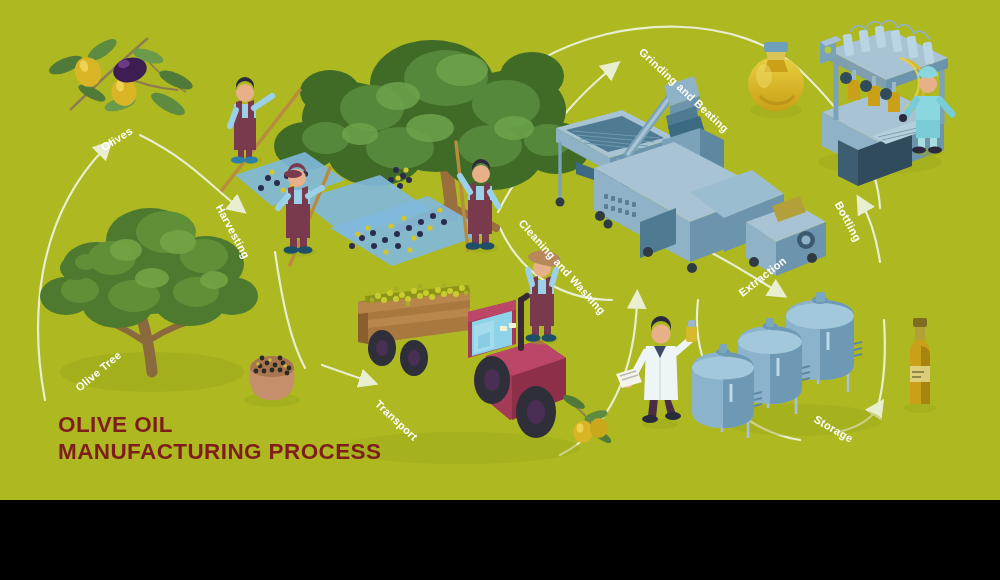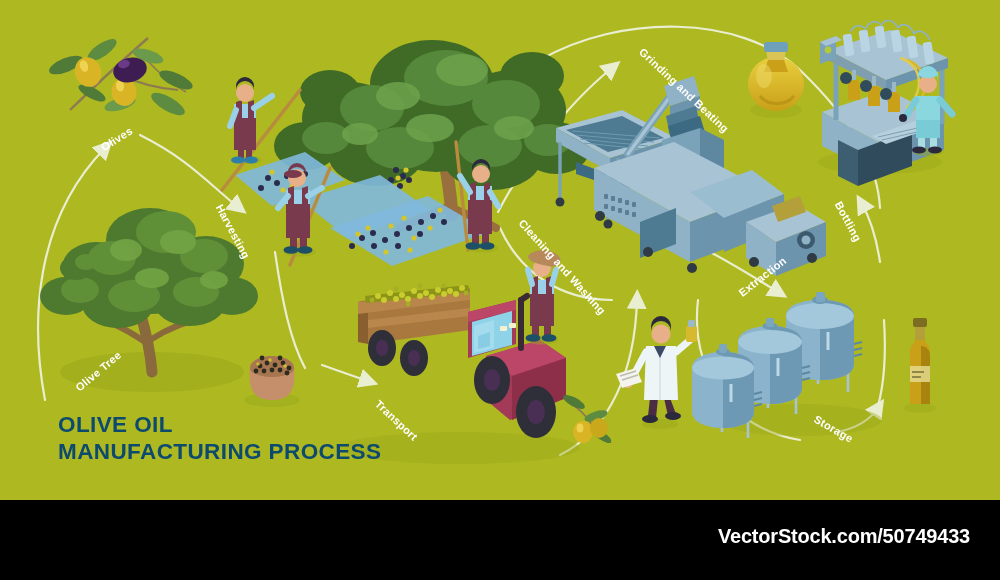--- a/index.html
+++ b/index.html
@@ -8,21 +8,21 @@
 
   
   #canvas{position:absolute;left:0;top:0;width:1000px;height:500px;background:#aeb820;overflow:hidden;}
 
   
   #footer{position:absolute;left:0;top:500px;width:1000px;height:80px;background:#000;}
   #wm-logo{position:absolute;left:38px;top:518px;color:#fff;font-size:31px;font-weight:700;letter-spacing:-0.4px;}
   #wm-url{position:absolute;right:30px;top:525px;color:#fff;font-size:20px;font-weight:600;letter-spacing:-0.2px;}
 
   
-  #title{position:absolute;left:58px;top:411px;color:#0c4a6e;font-size:22.5px;font-weight:700;line-height:27px;letter-spacing:.4px;white-space:pre-line;}
+  #title{position:absolute;left:58px;top:411px;color:#7f1d1d;font-size:22.5px;font-weight:700;line-height:27px;letter-spacing:.4px;white-space:pre-line;}
 
   
   .lab{position:absolute;color:#fff;font-size:11px;font-weight:600;white-space:nowrap;letter-spacing:.3px;transform-origin:0 50%;}
 
   
   svg.layer{position:absolute;left:0;top:0;width:1000px;height:500px;overflow:visible;}
   .arrow{fill:none;stroke:#e9eed0;stroke-width:2.2;stroke-linecap:round;}
   .arrowhead{fill:#e9eed0;}
 </style>
 </head>
@@ -646,15 +646,14 @@
     <div class="lab" style="left:377px;top:396px;transform:rotate(43deg);">Transport</div>
     <div class="lab" style="left:521px;top:215px;transform:rotate(48deg);">Cleaning and Washing</div>
     <div class="lab" style="left:641px;top:44px;transform:rotate(43deg);">Grinding and Beating</div>
     <div class="lab" style="left:838px;top:196px;transform:rotate(62deg);">Bottling</div>
     <div class="lab" style="left:740px;top:288px;transform:rotate(-38deg);">Extraction</div>
     <div class="lab" style="left:815px;top:412px;transform:rotate(30deg);">Storage</div>
 
   </div>
 
   <div id="footer"></div>
-  <div id="wm-url">VectorStock.com/50749433</div>
 
 </div>
 
 </body></html>

